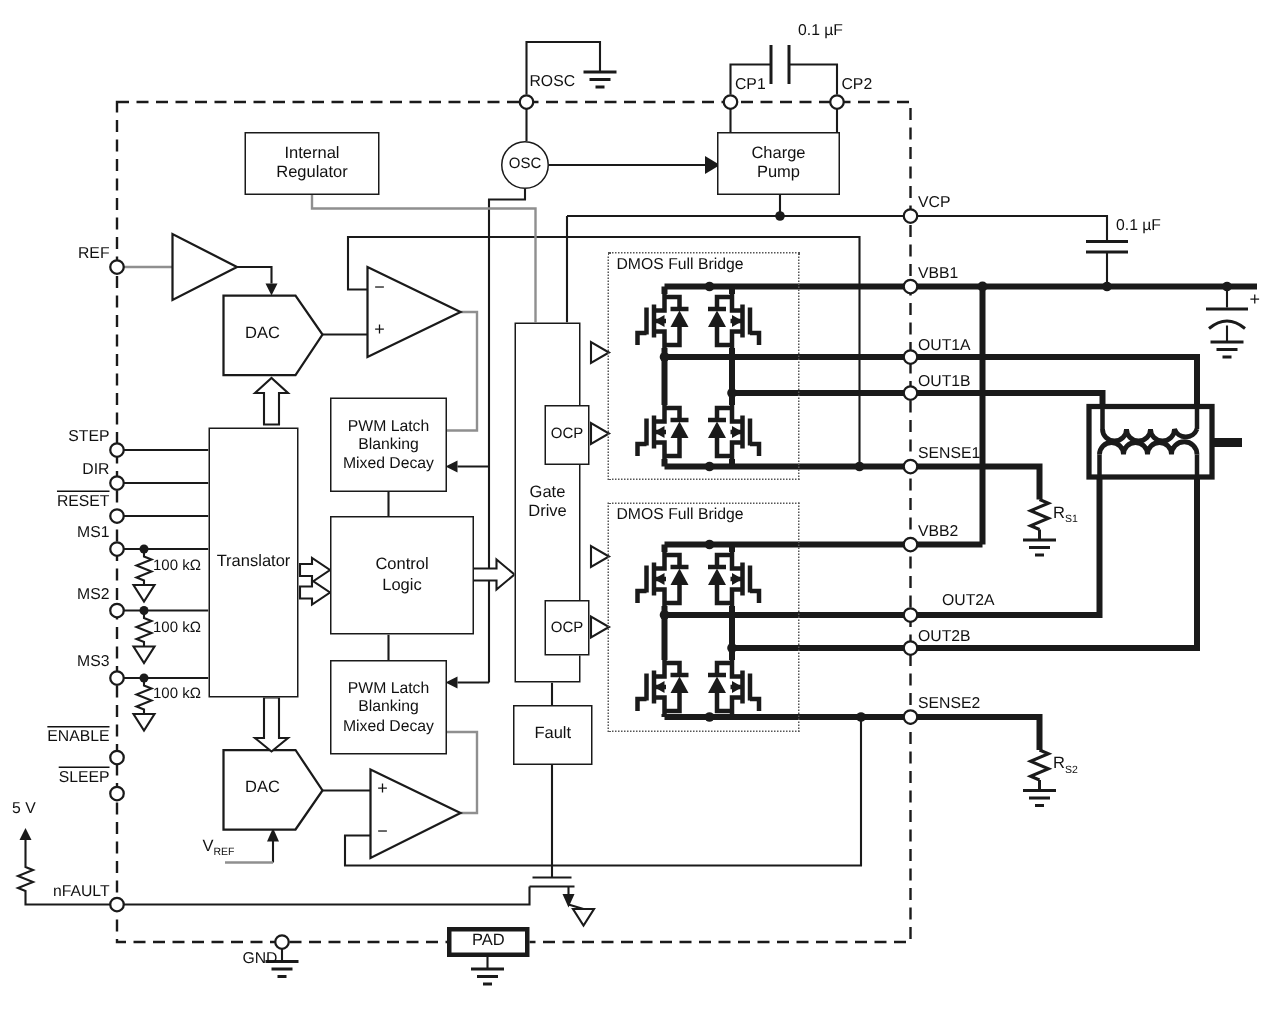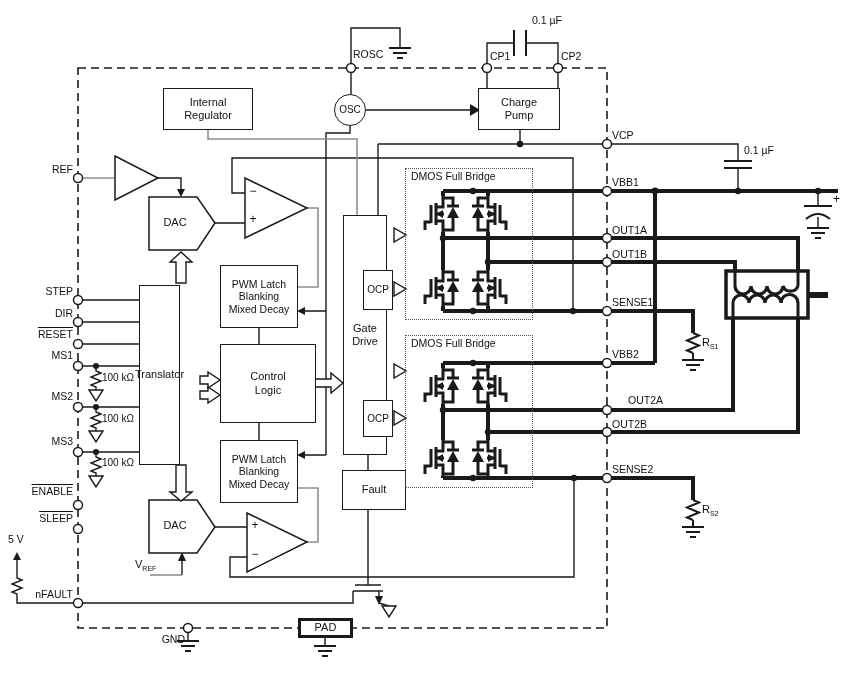--- a/index.html
+++ b/index.html
@@ -223,21 +223,21 @@
   <span>Charge</span>
   <span>Pump</span>
 </div>
 <div class="box" style="left:163px;top:88px;width:90px;height:42px;">
   <span>Internal</span>
   <span>Regulator</span>
 </div>
 <div class="box circle" style="left:334px;top:94px;width:32px;height:32px;font-size:10px;">
   <span>OSC</span>
 </div>
-<div class="box" style="left:139px;top:285px;width:41px;height:180px;">
+<div class="box" style="left:139px;top:285px;width:60px;height:180px;">
   <span>Translator</span>
 </div>
 <div class="box" style="left:220px;top:265px;width:78px;height:63px;font-size:10.5px;">
   <span>PWM Latch</span>
   <span>Blanking</span>
   <span>Mixed Decay</span>
 </div>
 <div class="box" style="left:220px;top:344px;width:96px;height:79px;">
   <span>Control</span>
   <span>Logic</span>
@@ -250,21 +250,21 @@
 <div class="box" style="left:343px;top:215px;width:44px;height:240px;">
   <span>Gate</span>
   <span>Drive</span>
 </div>
 <div class="box" style="left:363px;top:270px;width:30px;height:40px;font-size:10px;">
   <span>OCP</span>
 </div>
 <div class="box" style="left:363px;top:400px;width:30px;height:37px;font-size:10px;">
   <span>OCP</span>
 </div>
-<div class="box" style="left:342px;top:470px;width:64px;height:40px;">
+<div class="box" style="left:342px;top:470px;width:53px;height:40px;">
   <span>Fault</span>
 </div>
 <div class="box" style="left:298px;top:618px;width:55px;height:20px;border-width:3px;">
   <span>PAD</span>
 </div>
 
 <div class="lbl" style="left:151px;top:216px;width:48px;text-align:center;font-size:11px;">DAC</div>
 <div class="lbl" style="left:151px;top:519px;width:48px;text-align:center;font-size:11px;">DAC</div>
 
 <div class="dotted" style="left:405px;top:168px;width:128px;height:152px;">

